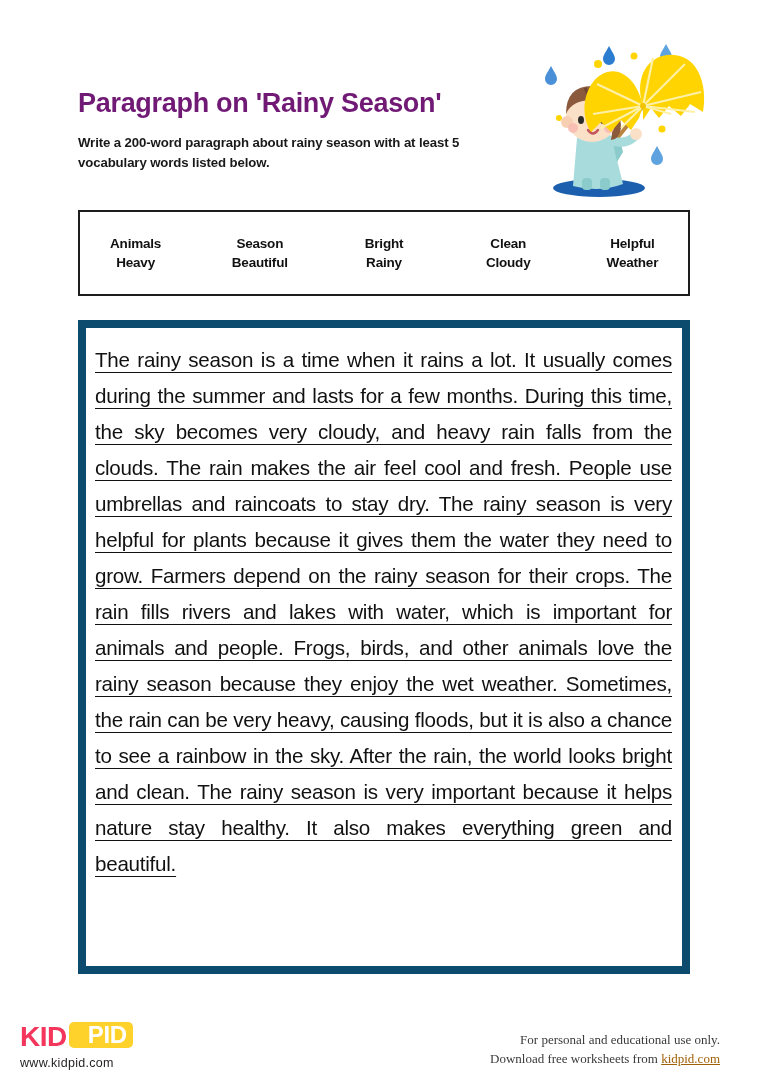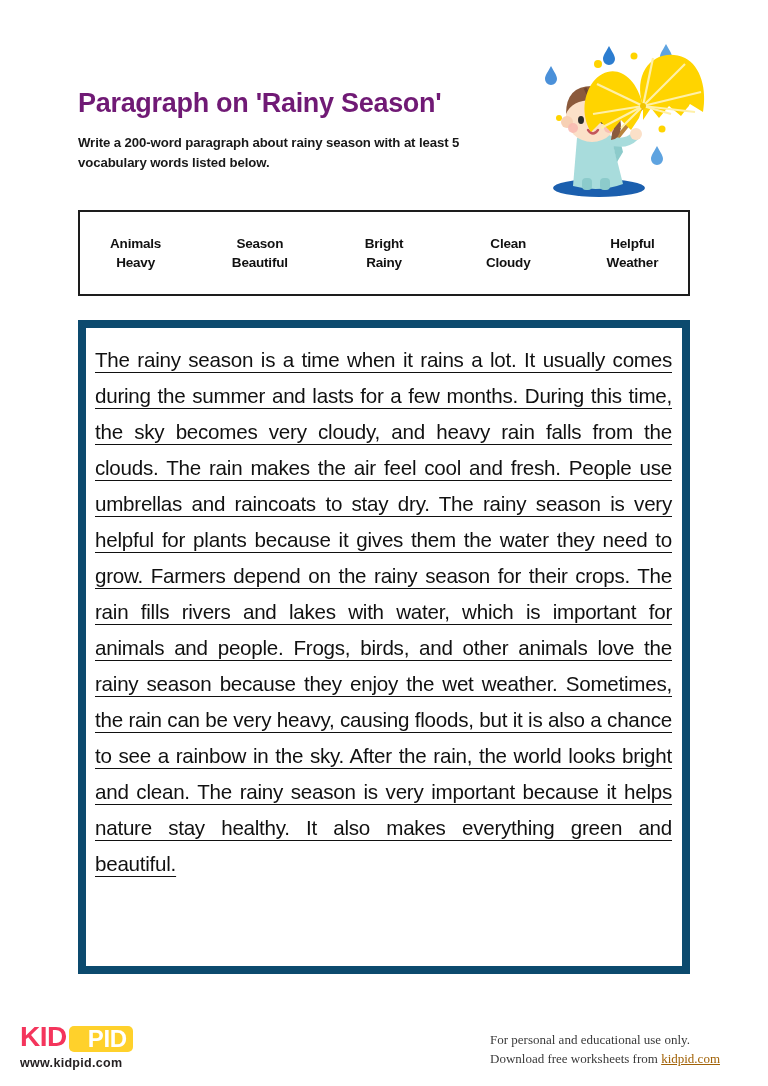--- a/index.html
+++ b/index.html
@@ -65,21 +65,21 @@
     box-sizing: border-box;
     display: flex;
     flex-direction: column;
     justify-content: center;
   }
   .vocab-row {
     display: flex;
     width: 100%;
     gap: 13px;
   }
-  .vocab-row + .vocab-row { margin-top: 4px; }
+  .vocab-row + .vocab-row { margin-top: 4px; justify-content: flex-end; }
   .vocab-cell {
     flex: 1 1 0;
     text-align: center;
     font-size: 13.5px;
     font-weight: 800;
     color: #111111;
     letter-spacing: -0.2px;
   }
 
   
@@ -120,21 +120,21 @@
     height: 86px;
   }
   #logo {
     position: absolute;
     left: 20px;
     top: 22px;
     width: 130px;
   }
   #logo-mark {
     display: flex;
-    align-items: flex-end;
+    align-items: flex-start;
     height: 30px;
   }
   #logo-kid {
     font-size: 28px;
     font-weight: 800;
     color: #F4355C;
     letter-spacing: -0.5px;
     line-height: 30px;
   }
   #logo-pid-wrap {
@@ -148,28 +148,29 @@
   #logo-pid {
     font-size: 24px;
     font-weight: 800;
     color: #ffffff;
     letter-spacing: -0.3px;
     line-height: 26px;
   }
   #logo-url {
     margin-top: 4px;
     font-size: 12.5px;
-    font-weight: 700;
+    font-weight: 400;
     color: #231f20;
     letter-spacing: 0.3px;
   }
   #footer-note {
     position: absolute;
     right: 48px;
     top: 30px;
+    text-align: right;
     font-family: "Liberation Serif", serif;
     font-size: 13px;
     color: #3a3a3a;
     line-height: 19px;
   }
   #footer-note .link {
     text-decoration: underline;
     color: #a16207;
   }
 </style>

